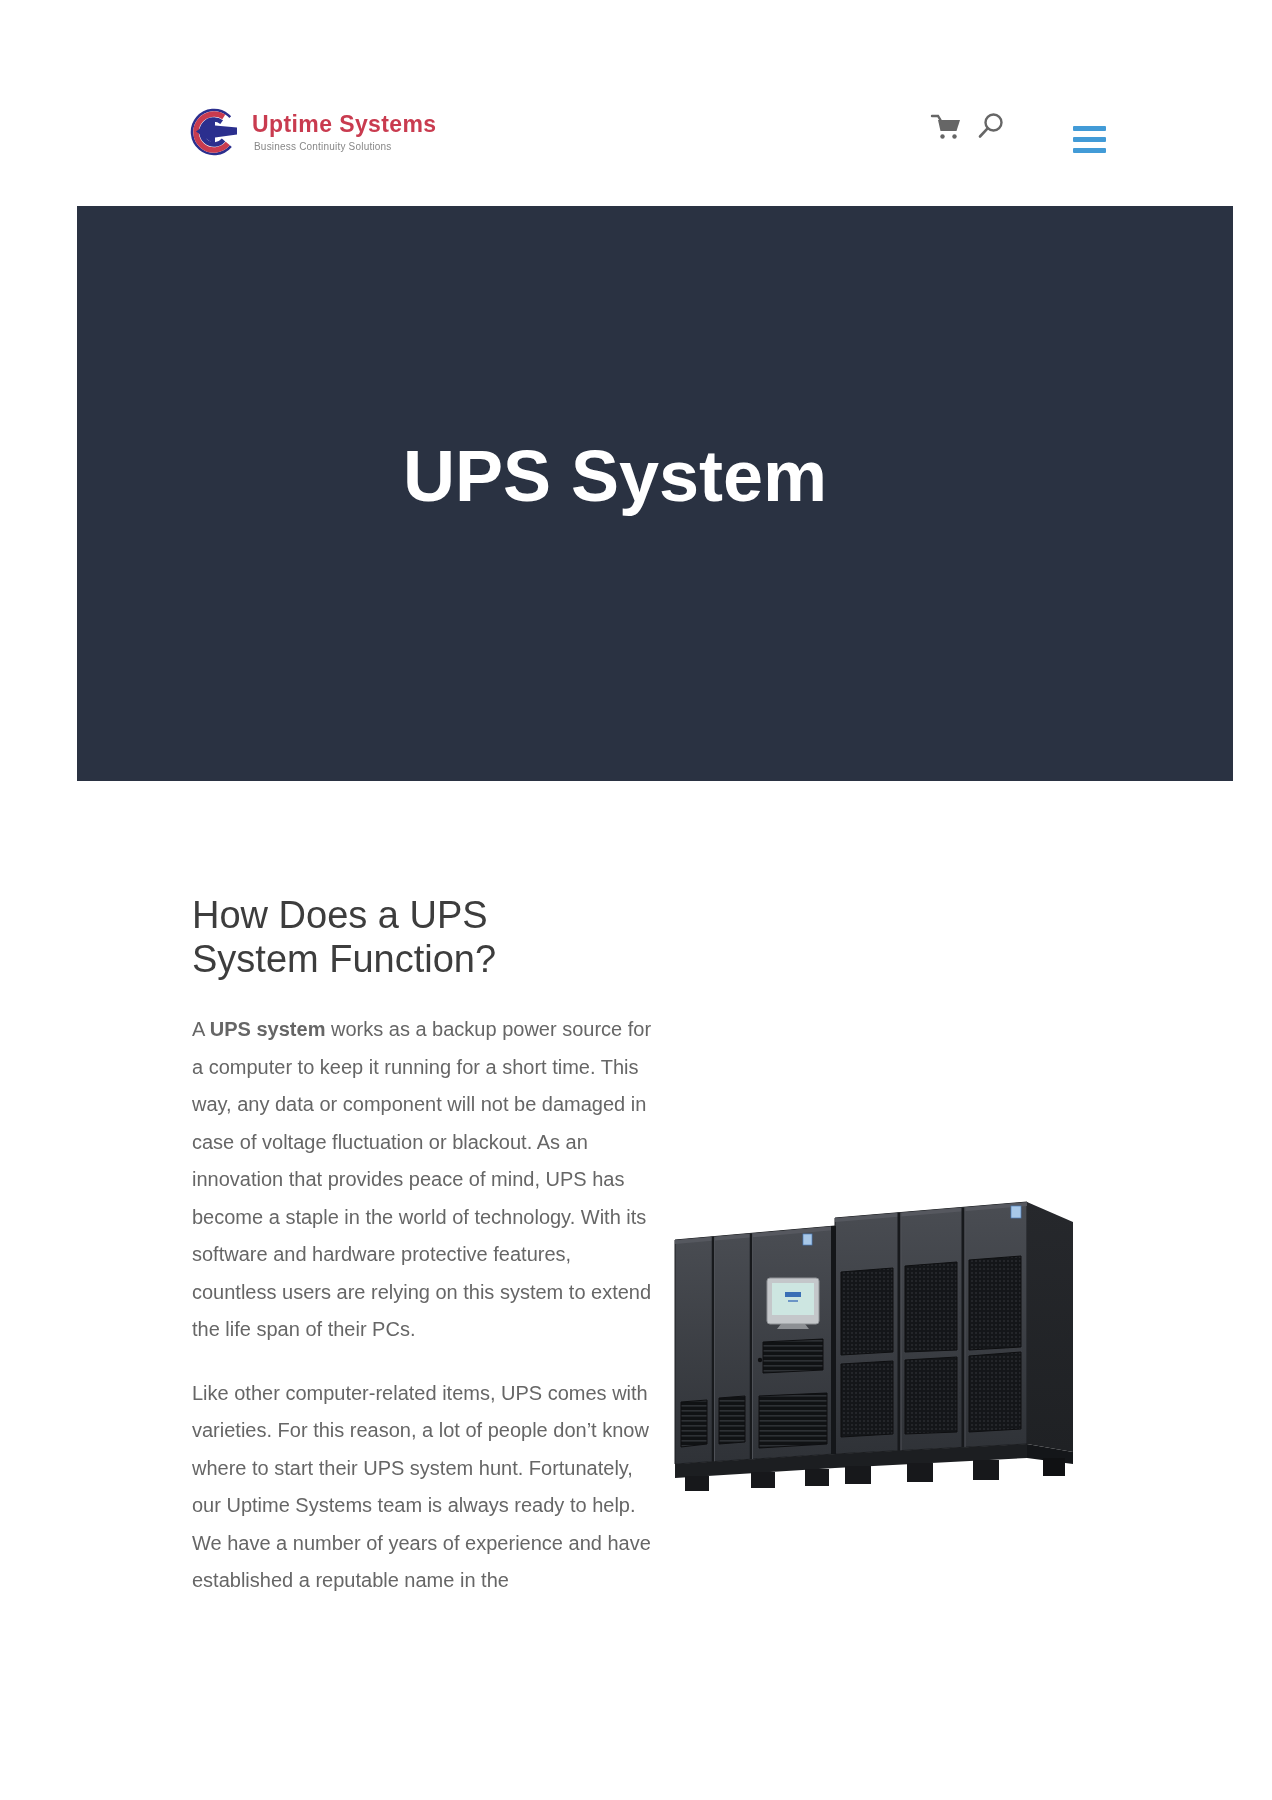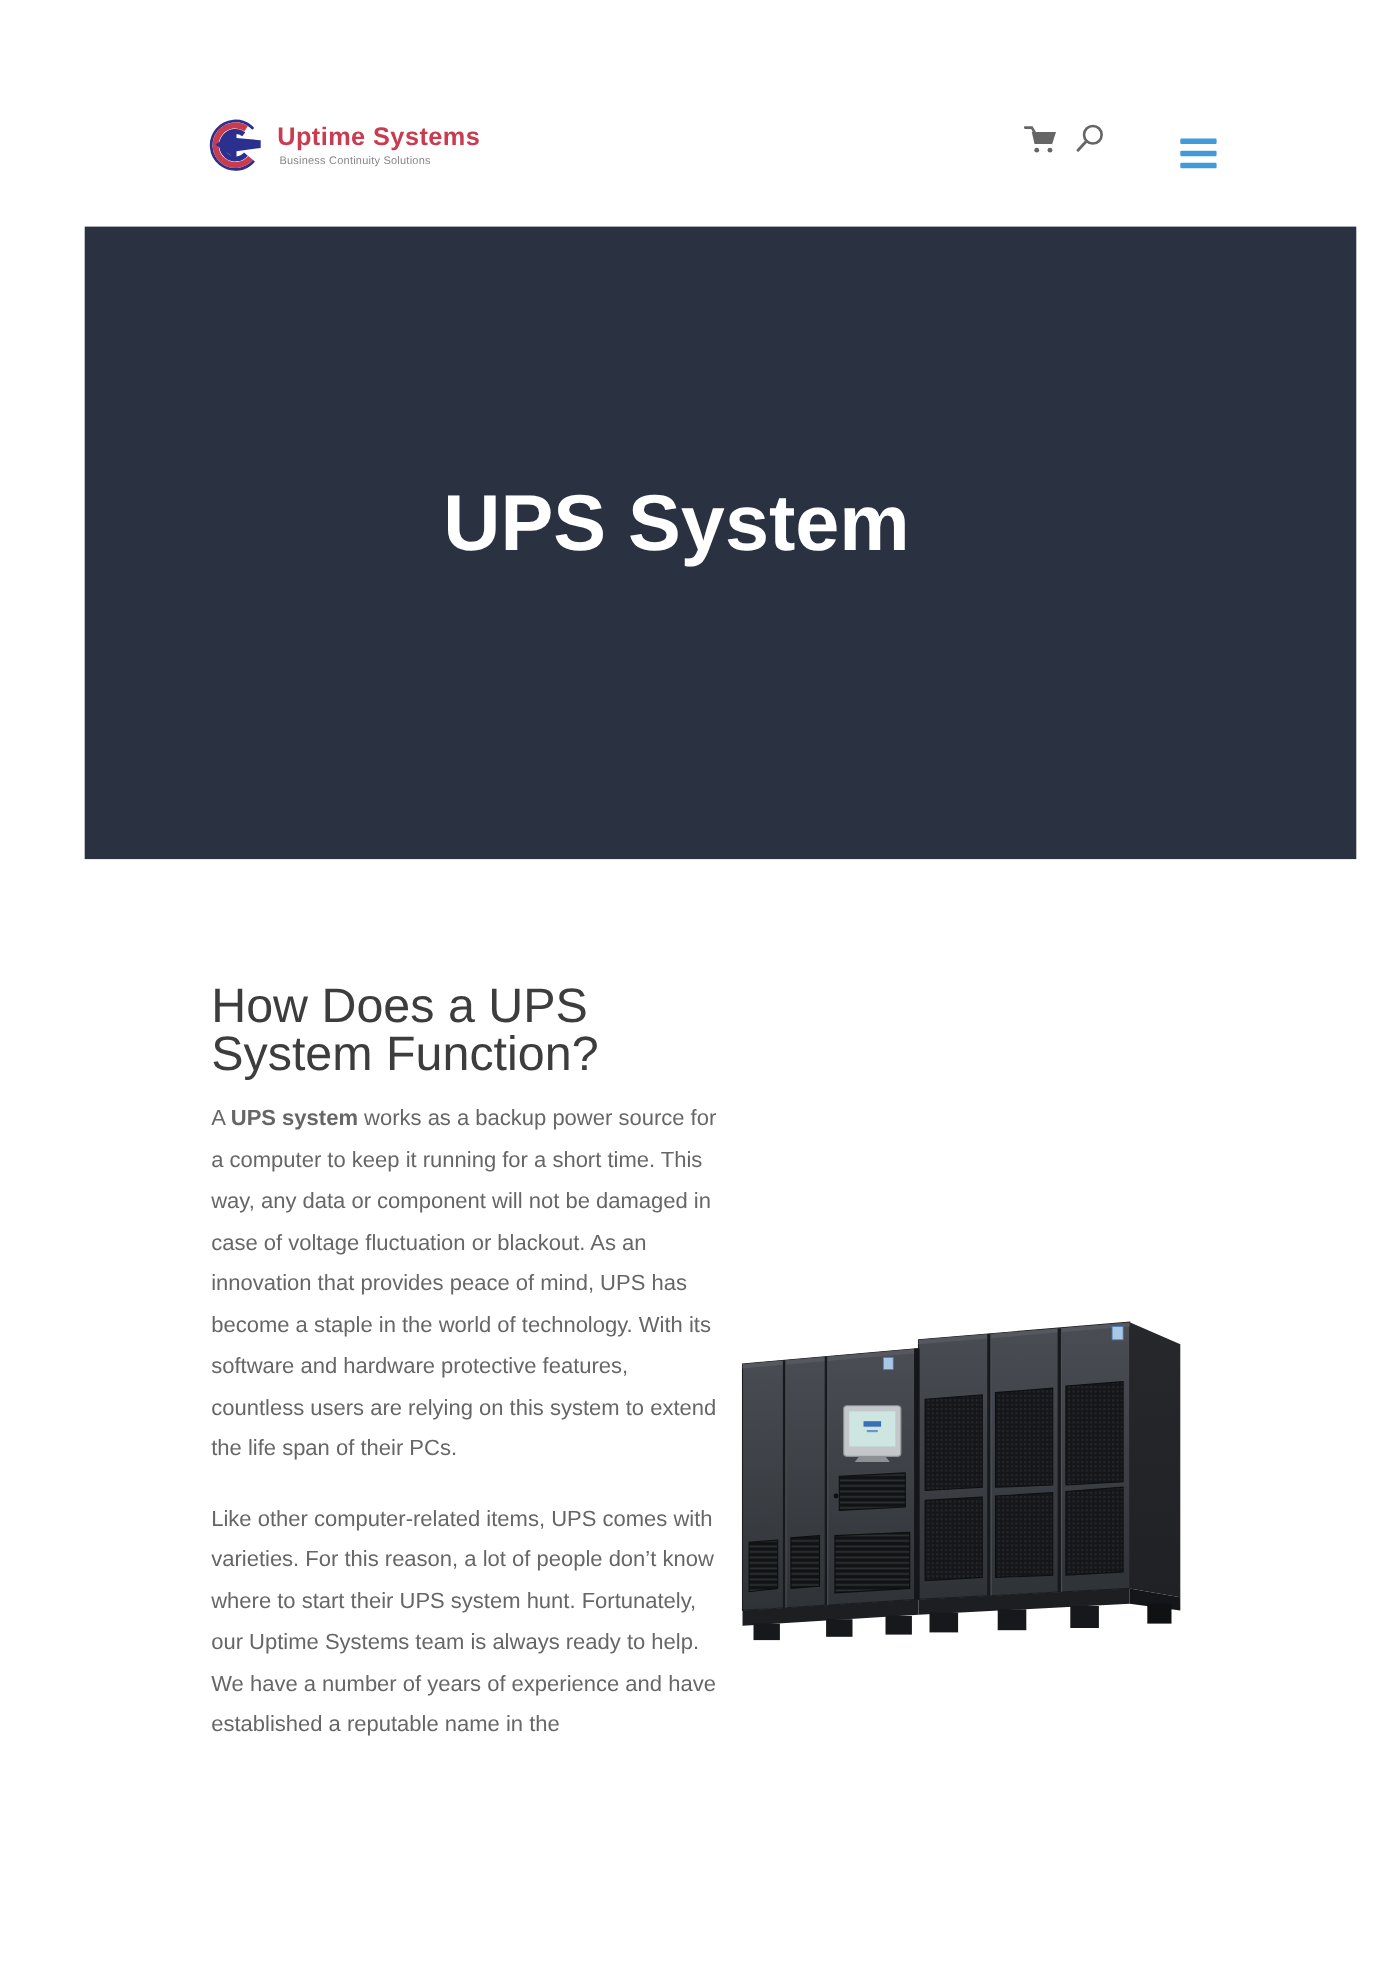--- a/index.html
+++ b/index.html
@@ -26,27 +26,27 @@
   .menu-btn .bar{width:33px;height:5px;border-radius:1px;background:var(--accent-blue);}
   
   .hero{position:absolute;left:77px;top:206px;width:1156px;height:575px;background:var(--hero-bg);}
   .hero-title{
     position:absolute;left:258px;top:234px;width:560px;text-align:center;
     color:#ffffff;font-size:72px;font-weight:700;line-height:1;letter-spacing:0;
   }
   
   .article-heading{
     position:absolute;left:192px;top:893px;width:380px;
-    color:var(--heading-gray);font-size:44px;line-height:44px;font-weight:500;
+    color:var(--heading-gray);font-size:38px;line-height:44px;font-weight:500;
   }
   .article-body{
     position:absolute;left:192px;top:995px;width:460px;
     color:var(--body-gray);font-size:20px;line-height:37.5px;
   }
-  .article-body p{margin:4px 0 26px 0;}
+  .article-body p{margin:16px 0 26px 0;}
   .article-body strong{font-weight:700;}
   
   .product{position:absolute;left:655px;top:1192px;width:435px;height:315px;}
 </style>
 </head>
 <body>
 
 <div class="header">
 
   <div class="logo">

